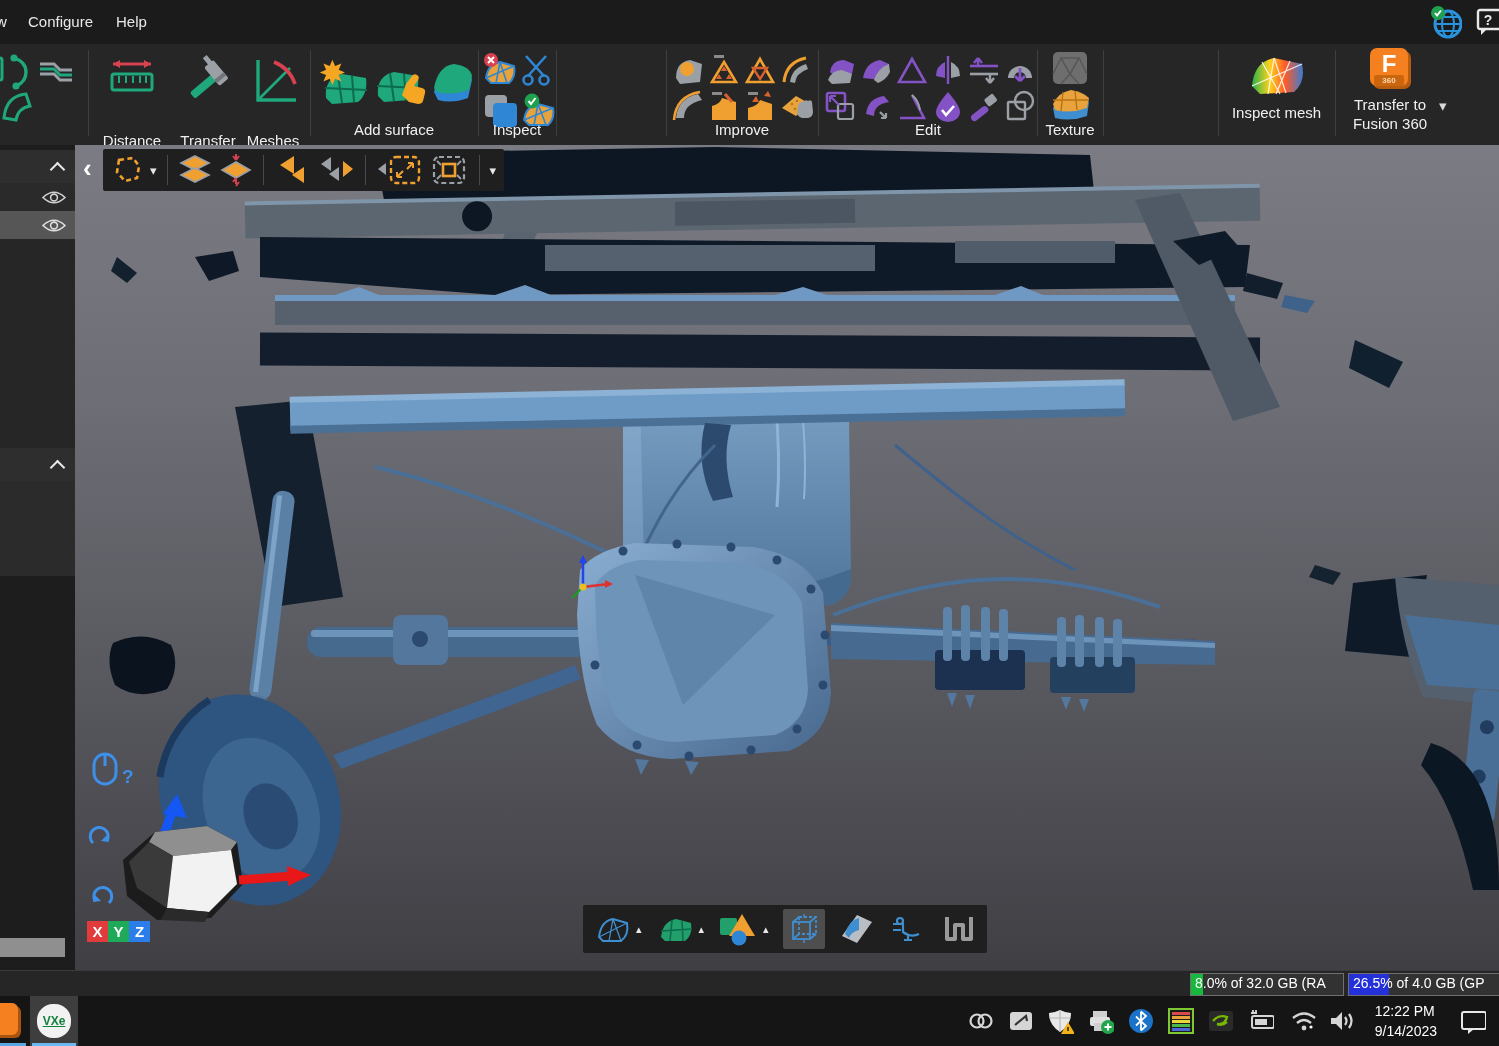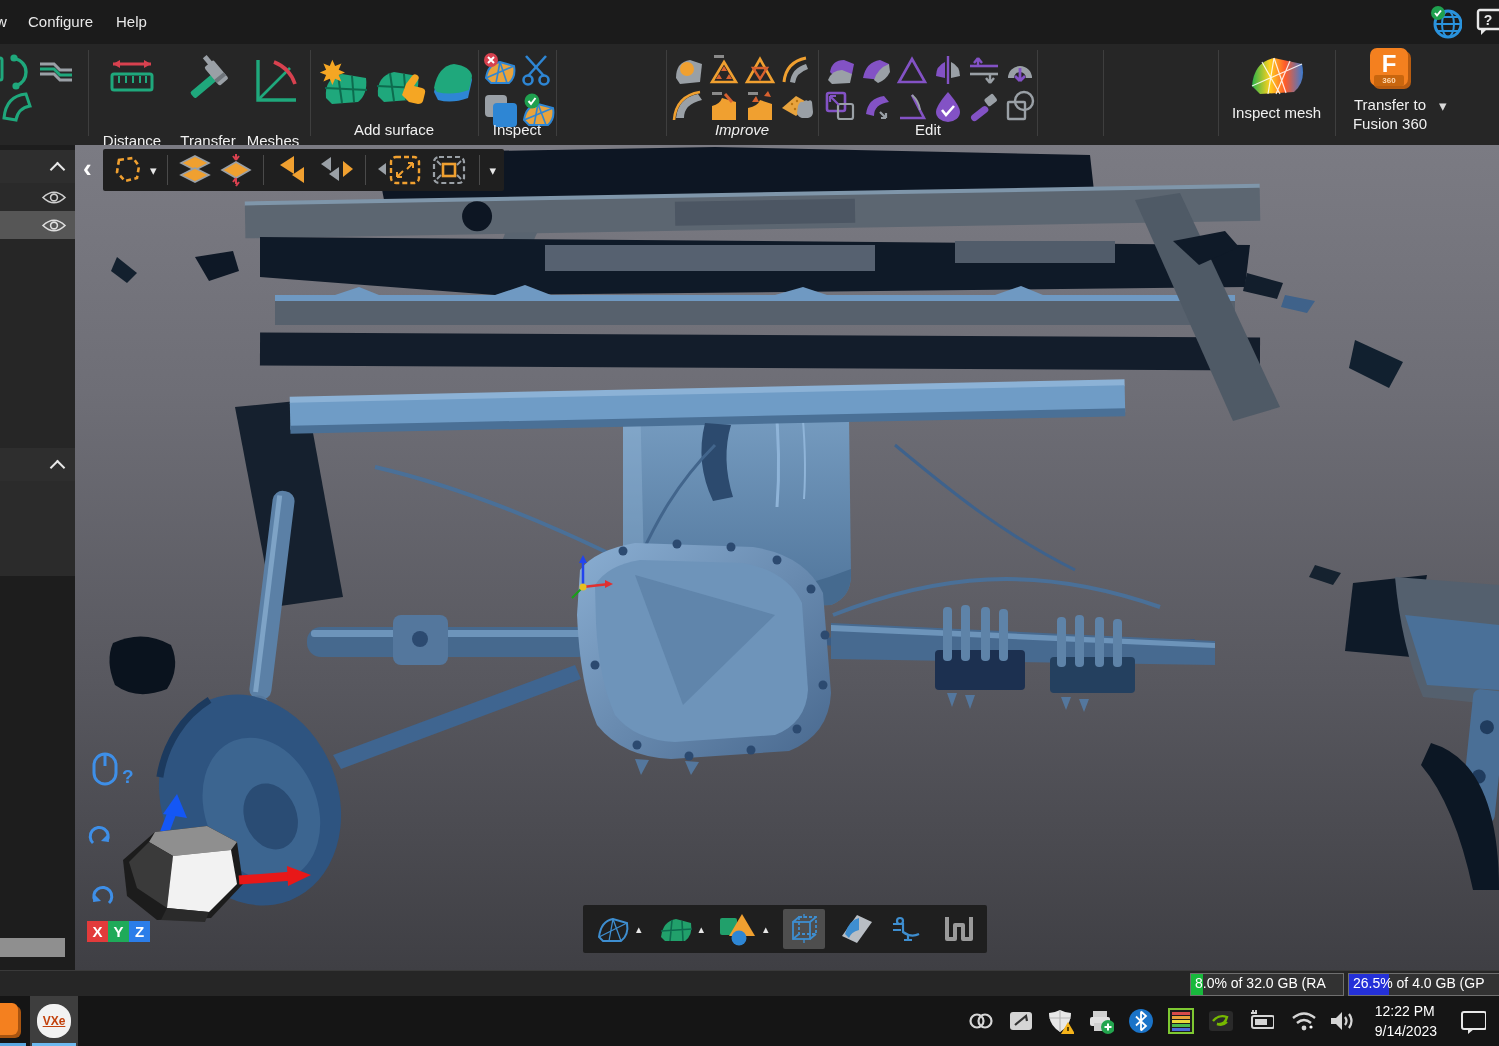--- a/index.html
+++ b/index.html
@@ -169,21 +169,21 @@
         </g>
       <circle cx="12" cy="9" r="7.5" fill="#1fa04f"></circle>
         <path d="M8.5,9 l2.5,3 l4.5,-6" stroke="#fff" stroke-width="2" fill="none"></path>
     </svg>
     <div class="glabel">Inspect</div>
   </div>
   <div class="rsep" style="left:556px;"></div>
 
   <div class="rsep" style="left:666px;"></div>
 
-  <div class="abs" style="left:666px;top:0;width:152px;height:97px;font-style:italic;">
+  <div class="abs" style="left:666px;top:0;width:152px;height:97px;">
     <svg class="icon" style="left:6px;top:10px;" width="32" height="32">
       <path d="M4,24 Q4,8 18,6 L30,10 L28,28 L8,30 Z" fill="#9aa0a6"></path>
         <circle cx="15" cy="15" r="7" fill="#f0a030"></circle>
     </svg>
     <svg class="icon" style="left:42px;top:10px;" width="32" height="32">
       <rect x="6" y="1" width="10" height="3" fill="#8a8a8a"></rect>
       <path d="M16,8 L28,28 L4,28 Z" fill="none" stroke="#f0a030" stroke-width="2.6"></path>
       <path d="M16,12 l3,5 h-6 Z M11,20 l3,5 h-6 Z M21,20 l3,5 h-6 Z" fill="#d8612f"></path>
     </svg>
     <svg class="icon" style="left:78px;top:10px;" width="32" height="32">
@@ -271,20 +271,37 @@
       <rect x="17" y="6" width="11" height="9" rx="2" fill="#9aa0a6" transform="rotate(-38 22 10)"></rect>
     </svg>
     <svg class="icon" style="left:186px;top:46px;" width="32" height="32">
       <circle cx="20" cy="11" r="9" fill="none" stroke="#9aa0a6" stroke-width="2.4"></circle>
       <rect x="4" y="12" width="17" height="17" rx="1" fill="none" stroke="#9aa0a6" stroke-width="2.4"></rect>
     </svg>
     <div class="glabel">Edit</div>
   </div>
   <div class="rsep" style="left:1037px;"></div>
 
+  <div class="abs" style="left:1037px;top:0;width:66px;height:97px;">
+    <svg class="icon" style="left:14px;top:6px;" width="38" height="36">
+      <rect x="2" y="2" width="34" height="32" rx="5" fill="#6e6e6e"></rect>
+      <g stroke="#585858" stroke-width="1.6" fill="none">
+          <path d="M10,8 L19,24 L28,8 Z"></path>
+          <path d="M2,24 L10,8 M28,8 L36,24 M19,24 L10,34 M19,24 L28,34"></path>
+        </g>
+    </svg>
+    <svg class="icon" style="left:12px;top:44px;" width="42" height="34">
+      <path d="M4,20 Q10,8 22,6 Q34,8 40,14 L38,28 Q22,34 6,30 Z" fill="#3e8ed0"></path>
+      <path d="M4,16 Q10,4 22,2 Q34,4 40,10 L38,20 Q22,26 6,22 Z" fill="#e8a33d"></path>
+      <g stroke="#b87412" stroke-width="1.4" fill="none">
+          <path d="M14,4 L12,23 M26,3 L28,22 M4,12 L40,12"></path>
+        </g>
+    </svg>
+    <div class="glabel">Texture</div>
+  </div>
   <div class="rsep" style="left:1103px;"></div>
 
   <div class="rsep" style="left:1218px;"></div>
 
   <div class="abs" style="left:1218px;top:0;width:117px;height:97px;">
     <svg class="icon" style="left:28px;top:6px;" width="64" height="48">
       <defs>
           <linearGradient id="rainbow" x1="0" y1="0" x2="1" y2="0">
         <stop offset="0" stop-color="#28b24a"></stop>
             <stop offset="0.35" stop-color="#ffd21f"></stop>
@@ -630,21 +647,21 @@
     <div class="memtext">26.5% of 4.0 GB (GP</div>
   </div>
 </div>
 
 <div id="taskbar">
   <div class="abs" style="left:-14px;top:5px;width:36px;height:36px;">
     <div class="abs" style="left:0;top:2px;width:32px;height:32px;background:#f4801f;border-radius:6px;box-shadow:3px 3px 0 #a85410;"></div>
   </div>
   <div class="underline" style="left:0;width:26px;"></div>
   <div class="abs" style="left:30px;top:0;width:48px;height:50px;background:#3e3e3e;">
-    <div class="abs" style="left:7px;top:8px;width:34px;height:34px;background:#f2f2f2;border-radius:16px;text-align:center;line-height:34px;font-size:12px;font-weight:bold;color:#c2410c;text-decoration:underline;">VXe</div>
+    <div class="abs" style="left:7px;top:8px;width:34px;height:34px;background:#f2f2f2;border-radius:16px;text-align:center;line-height:34px;font-size:12px;font-weight:bold;color:#15803d;text-decoration:underline;">VXe</div>
   </div>
   <div class="underline" style="left:32px;width:44px;background:#6db9ef;"></div>
 
   <svg class="tray-ic" style="left:968px;" width="26" height="26">
     <circle cx="9" cy="13" r="6.5" fill="none" stroke="#d5d5d5" stroke-width="2.2"></circle>
     <circle cx="17" cy="13" r="6.5" fill="none" stroke="#d5d5d5" stroke-width="2.2"></circle>
   </svg>
   <svg class="tray-ic" style="left:1008px;" width="26" height="26">
     <rect x="2" y="4" width="22" height="18" rx="3" fill="#d5d5d5"></rect>
       <path d="M7,17 L18,8 l1,5" stroke="#333" stroke-width="2.2" fill="none"></path>

